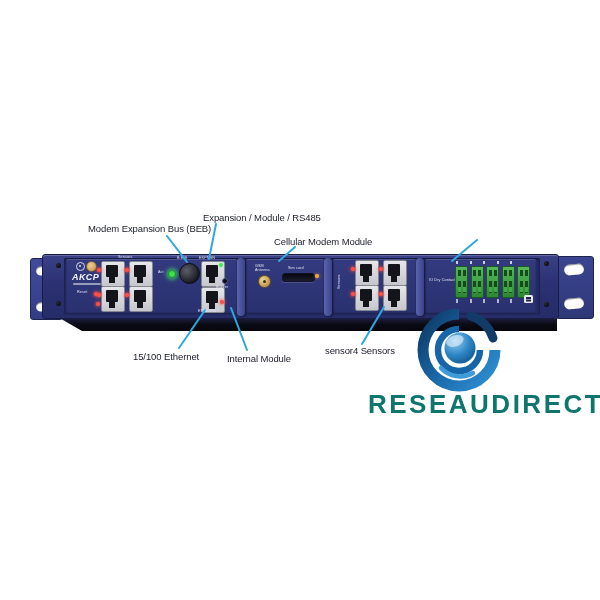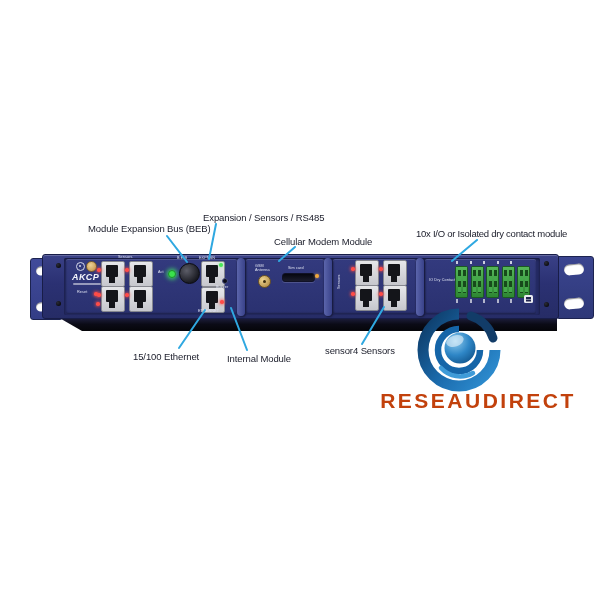--- a/index.html
+++ b/index.html
@@ -62,21 +62,21 @@
   
   .micro{position:absolute;font-size:6px;line-height:1.05;color:#dfe3f2;transform:scale(.62);
          transform-origin:0 0;white-space:nowrap;letter-spacing:.2px;}
   .micro-wrap{white-space:normal;width:30px;}
   .micro-v{transform:rotate(-90deg) scale(.62);transform-origin:0 0;}
   .brandtxt{position:absolute;font-size:9px;font-weight:bold;font-style:italic;color:#f4f6fc;letter-spacing:.4px;}
   .brandsub{position:absolute;width:28px;height:2px;background:rgba(255,255,255,.5);border-radius:1px;}
 
   
   .wm-text{position:absolute;left:368px;top:389px;width:220px;text-align:center;
-           font-size:21px;font-weight:bold;color:#c2410c;letter-spacing:2.5px;}
+           font-size:26px;font-weight:bold;color:#0f766e;letter-spacing:2.5px;}
   svg.lines{position:absolute;left:0;top:0;pointer-events:none;}
 </style>
 </head>
 <body>
 
 <div class="stage">
 
   <div class="abs shadowband"></div>
 
   <div class="ear ear-l">
@@ -194,21 +194,20 @@
     </defs>
     <path d="M46 10 A36 36 0 1 0 82 46" fill="none" stroke="url(#gOut)" stroke-width="11"></path>
     <path d="M58 12 A34 34 0 0 1 80 34" fill="none" stroke="#123c68" stroke-width="9" stroke-linecap="round"></path>
     <path d="M46 25 A21 21 0 1 0 67 46" fill="none" stroke="#1565a8" stroke-width="6.5"></path>
     <path d="M28 64 A26 26 0 0 0 60 69" fill="none" stroke="#3f9bd8" stroke-width="4.5" stroke-linecap="round"></path>
     <circle cx="47" cy="44" r="15.5" fill="url(#gSph)"></circle>
     <ellipse cx="42" cy="37" rx="9" ry="5.5" fill="rgba(255,255,255,.5)" transform="rotate(-18 42 37)"></ellipse>
   </svg>
   <div class="wm-text">RESEAUDIRECT</div>
 
-  <div class="callout" style="left:88px;top:223px;">Module Expansion Bus (BEB)</div>
-  <div class="callout" style="left:203px;top:212px;">Expansion / Sensors / RS485</div>
+  <div class="callout" style="left:88px;top:223px;">Modem Expansion Bus (BEB)</div>
+  <div class="callout" style="left:203px;top:212px;">Expansion / Module / RS485</div>
   <div class="callout" style="left:274px;top:236px;">Cellular Modem Module</div>
-  <div class="callout" style="left:416px;top:228px;letter-spacing:-.25px;">10x I/O or Isolated dry contact module</div>
   <div class="callout" style="left:133px;top:351px;">15/100 Ethernet</div>
   <div class="callout" style="left:227px;top:353px;">Internal Module</div>
   <div class="callout" style="left:325px;top:345px;">sensor4 Sensors</div>
 
 </div>
 
 </body></html>

